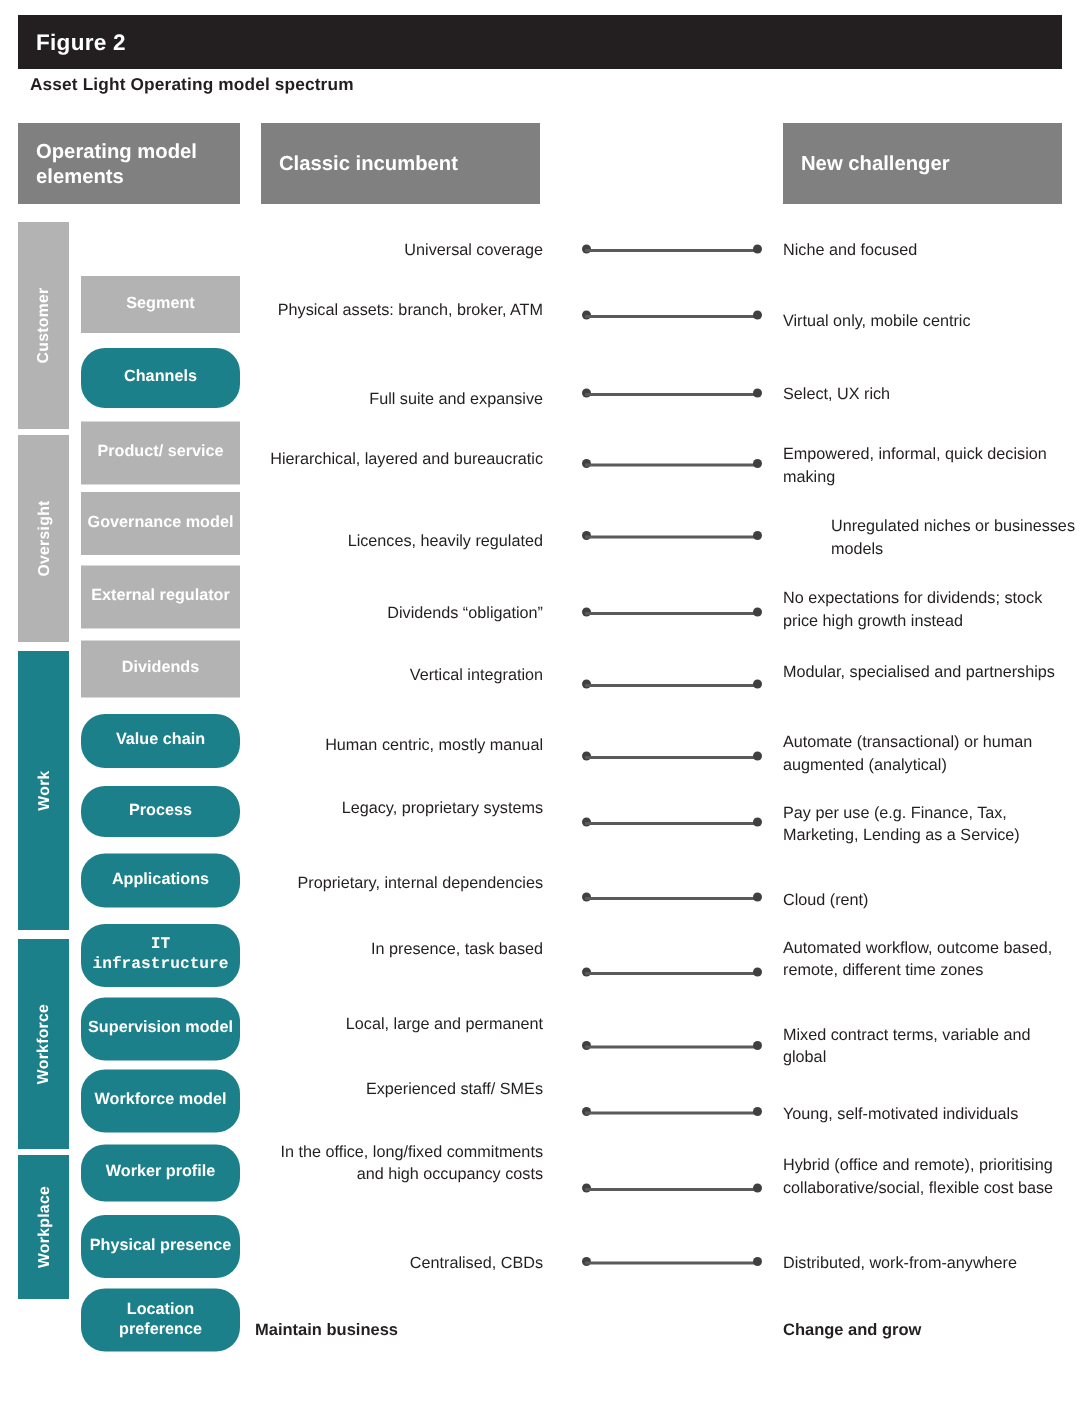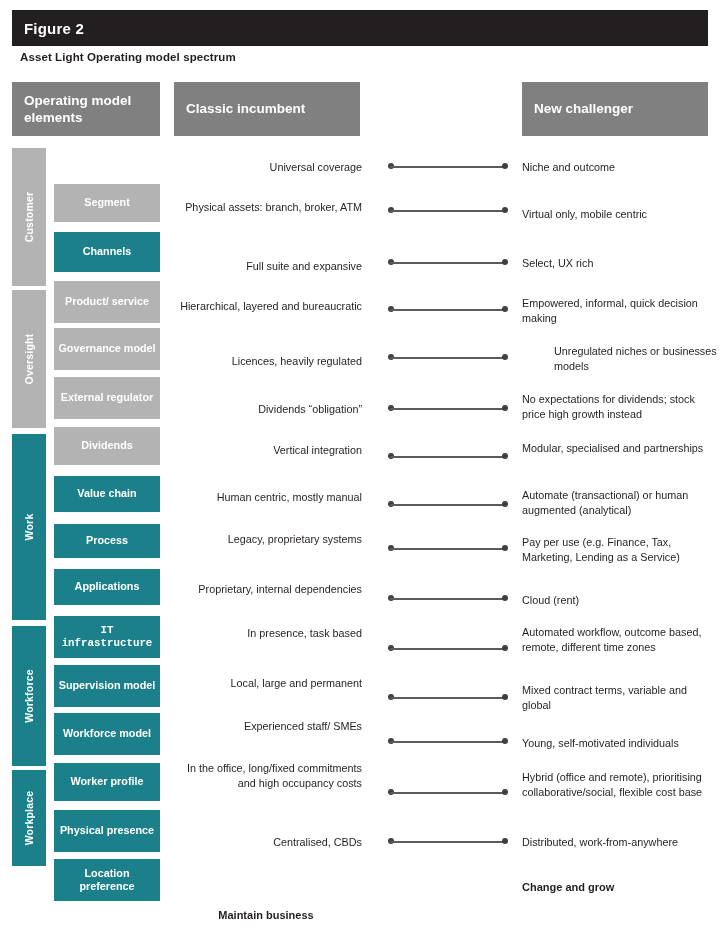--- a/index.html
+++ b/index.html
@@ -98,21 +98,21 @@
     font-weight: bold;
     display: flex;
     align-items: center;
     justify-content: center;
     text-align: center;
     line-height: 1.22;
     box-sizing: border-box;
     padding: 2px 4px;
     margin-top: 36px;
   }
-  .elem-box.teal { background: #1b8089; }
+  .elem-box.teal { background: #1b8089; border-radius: 16px; }
 
   
   .row-left, .row-right {
     position: absolute;
     font-size: 10.8px;
     line-height: 1.42;
     color: #231f20;
   }
   .row-left {
     left: 170px;
@@ -150,21 +150,21 @@
   .connector .dot.r { right: 0px; }
 
   
   .foot-label {
     position: absolute;
     top: 881px;
     font-size: 11px;
     font-weight: bold;
     color: #231f20;
   }
-  .foot-label.left  { left: 170px; width: 192px; text-align: center; margin-top: 28px; }
+  .foot-label.left  { left: 170px; width: 192px; text-align: left; }
   .foot-label.right { left: 522px; width: 220px; text-align: left; }
 
   
   .legend {
     position: absolute;
     left: 12px;
     top: 968px;
     display: flex;
     align-items: center;
     gap: 9px;
@@ -226,21 +226,21 @@
   <div class="elem-box teal" style="top:727px; height:38px;">Worker profile</div>
   <div class="elem-box teal" style="top:823px; height:42px;">Location preference</div>
   <div class="elem-box teal" style="top:774px; height:42px;">Physical presence</div>
 
   <div class="row-left" style="top:160px;">Universal coverage</div>
   <div class="connector" style="top:163px;">
       <span class="dot l"></span>
       <span class="line"></span>
       <span class="dot r"></span>
     </div>
-  <div class="row-right" style="top:160px;">Niche and outcome</div>
+  <div class="row-right" style="top:160px;">Niche and focused</div>
 
   <div class="row-left" style="top:200px;">Physical assets: branch, broker, ATM</div>
   <div class="connector" style="top:207px;">
       <span class="dot l"></span>
       <span class="line"></span>
       <span class="dot r"></span>
     </div>
   <div class="row-right" style="top:207px;">Virtual only, mobile centric</div>
 
   <div class="row-left" style="top:259px;">Full suite and expansive</div>

